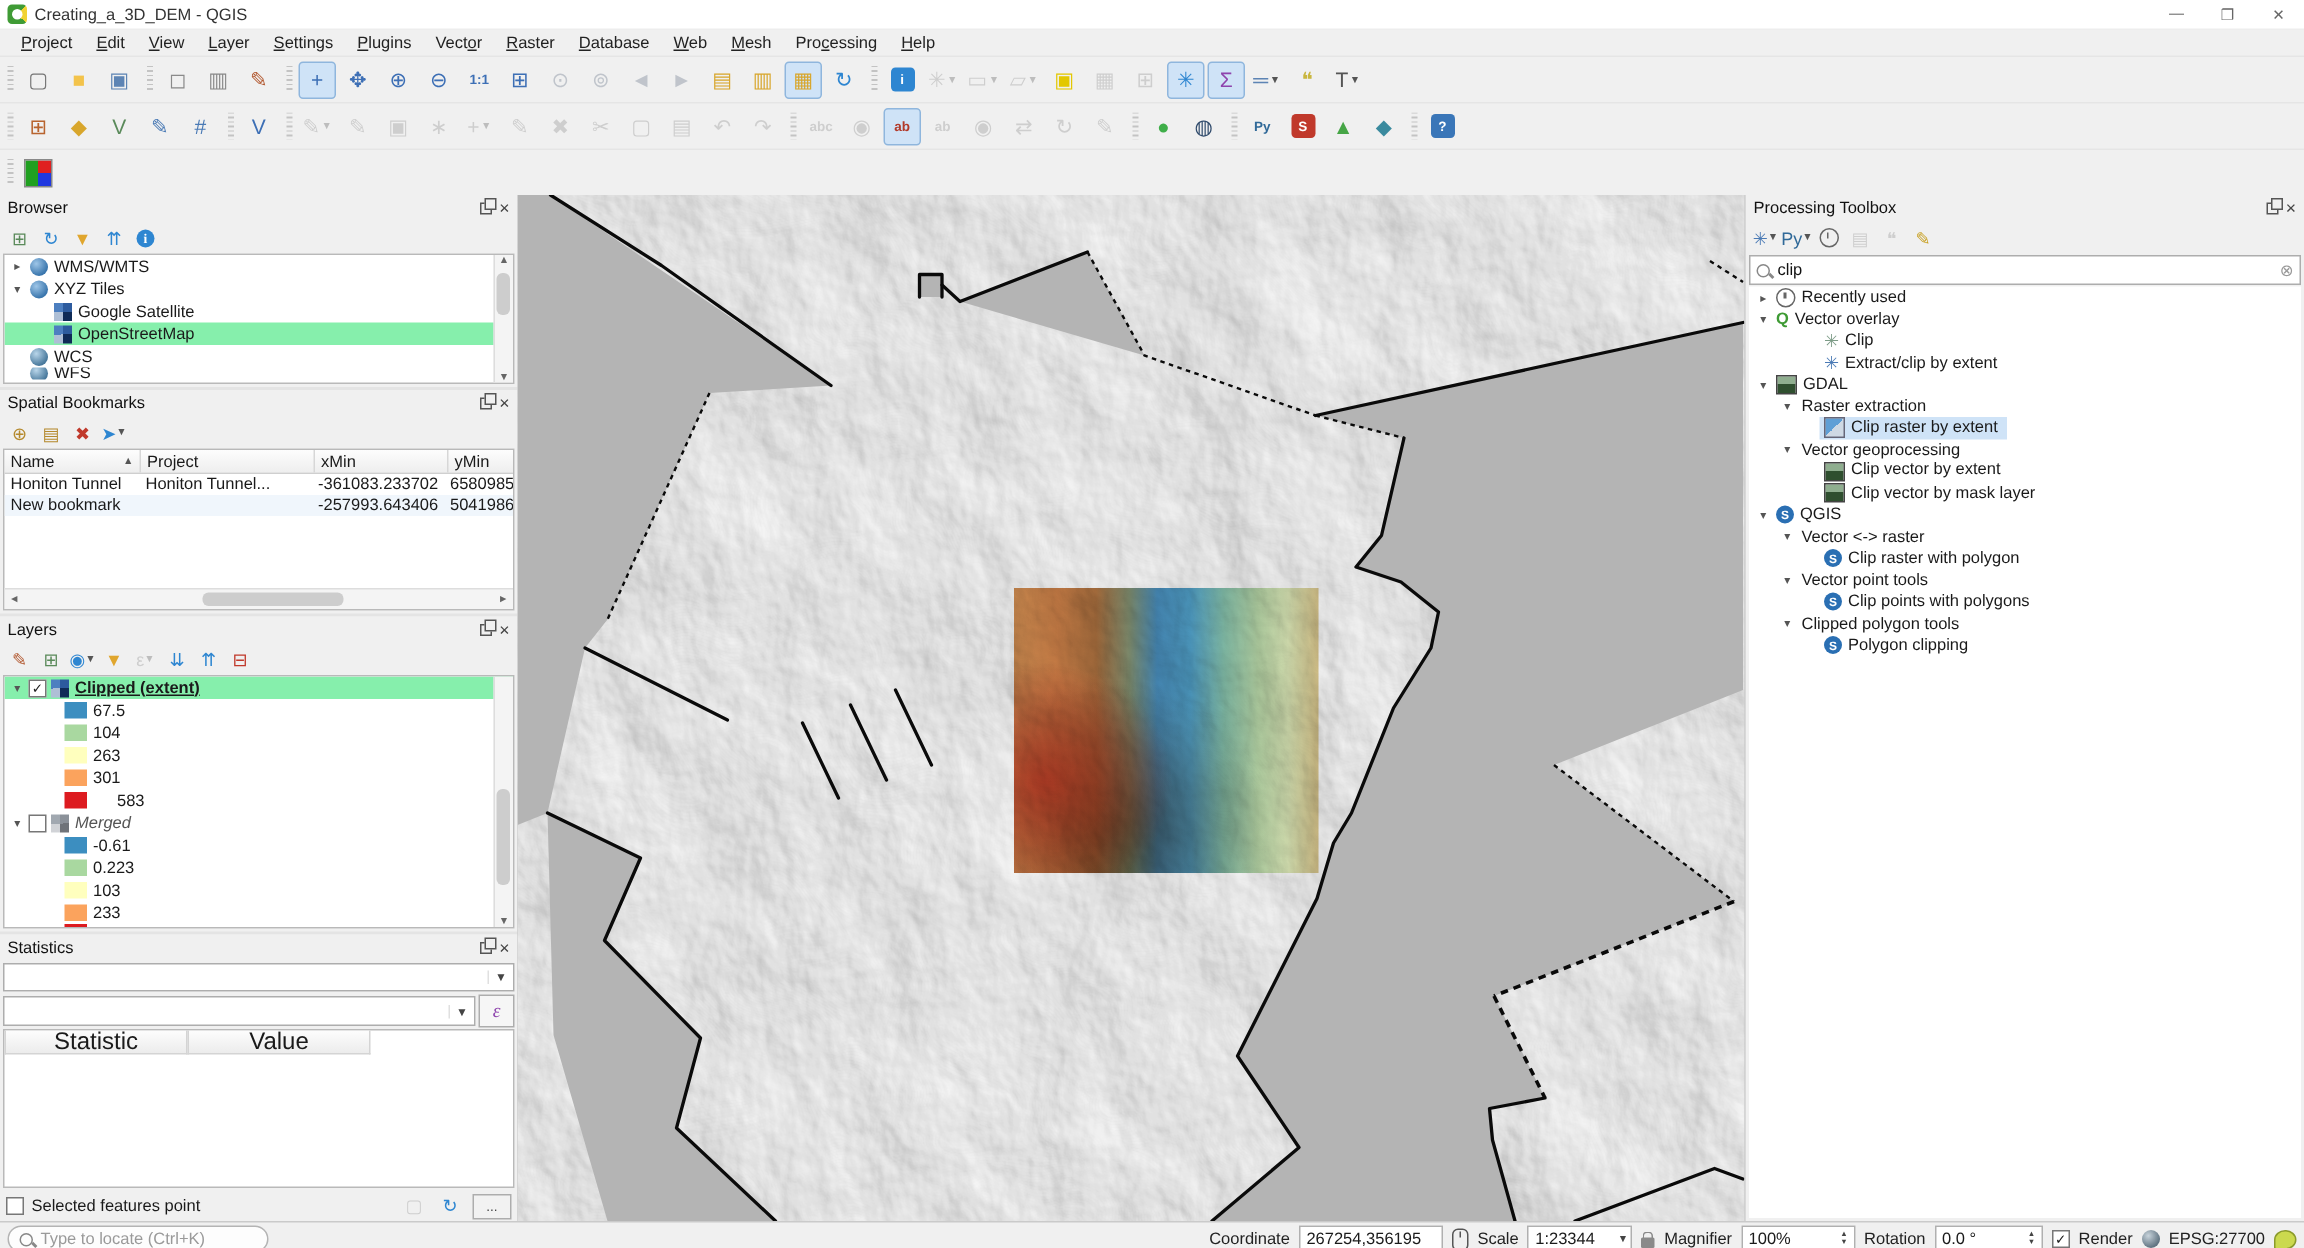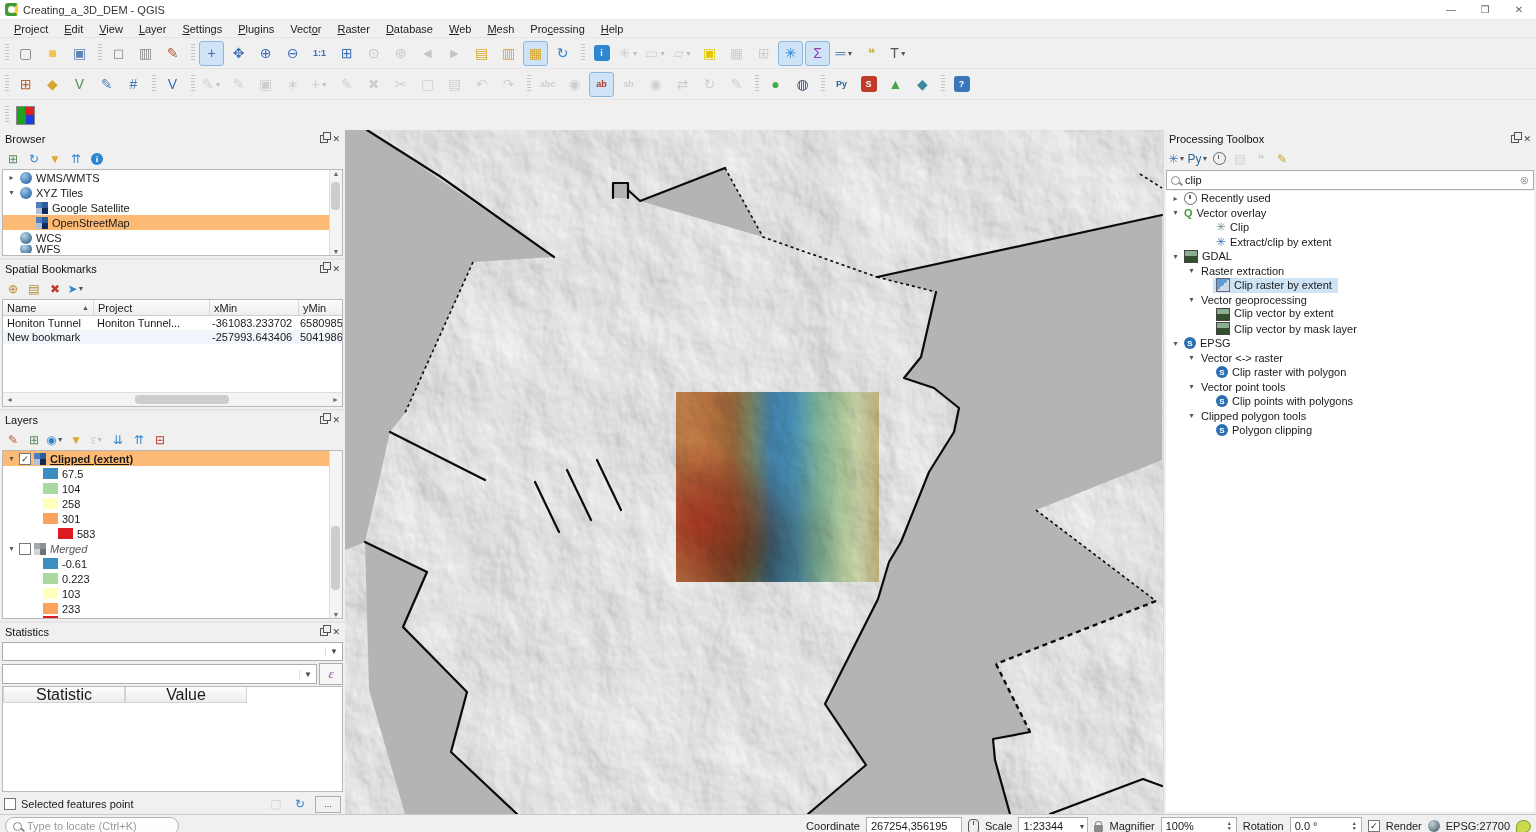--- a/index.html
+++ b/index.html
@@ -37,21 +37,21 @@
   .i-float{width:6px;height:6px;border:1px solid #555;position:relative;background:#f0f0f0}
   .i-float::after{content:"";position:absolute;left:2px;top:-4px;width:6px;height:6px;border:1px solid #555;background:#f0f0f0}
   .pclose{font-size:9px;color:#444;line-height:1}
   .ptools{height:21px;display:flex;align-items:center;padding:0 3px;gap:1px}
   .ptbtn{width:20px;height:19px;display:flex;align-items:center;justify-content:center;font-size:12px;border-radius:3px}
   .ptbtn.disabled{opacity:.32;filter:grayscale(.7)}
   .ptbtn .dd{font-size:7px;color:#555}
   .pcontent{flex:1;background:#fff;border:1px solid #b9b9b9;margin:0 2px 2px 2px;position:relative;overflow:hidden}
   
   .trow{display:flex;align-items:center;height:15px;white-space:nowrap;padding-left:3px}
-  .trow.sel{background:#fdba74}
+  .trow.sel{background:#86efac}
   .texp{width:11px;font-size:8px;color:#555;text-align:center;flex:none}
   .tlabel{margin-left:4px}
   .tlabel.b{font-weight:bold;text-decoration:underline}
   .tlabel.i{font-style:italic;color:#555}
   .cbox{width:10px;height:10px;border:1px solid #777;background:#fff;margin-left:2px;flex:none;
         display:flex;align-items:center;justify-content:center;font-size:9px;color:#222}
   .swatch{width:15px;height:11px;flex:none}
   
   .mi{flex:none;display:inline-flex;align-items:center;justify-content:center;margin-left:3px}
   .i-globe{width:12px;height:12px;border-radius:50%;background:radial-gradient(circle at 35% 32%,#9ec6e8,#3a76ad 70%)}
@@ -590,27 +590,27 @@
           <div class="trow" style="padding-left: 40px;">
             <span class="swatch" style="background: rgb(60, 142, 192);"></span>
             <span class="tlabel">67.5</span>
           </div>
           <div class="trow" style="padding-left: 40px;">
             <span class="swatch" style="background: rgb(169, 216, 160);"></span>
             <span class="tlabel">104</span>
           </div>
           <div class="trow" style="padding-left: 40px;">
             <span class="swatch" style="background: rgb(255, 255, 190);"></span>
-            <span class="tlabel">258</span>
+            <span class="tlabel">263</span>
           </div>
           <div class="trow" style="padding-left: 40px;">
             <span class="swatch" style="background: rgb(251, 163, 93);"></span>
             <span class="tlabel">301</span>
           </div>
-          <div class="trow" style="padding-left: 55px;">
+          <div class="trow" style="padding-left: 40px; gap: 16px;">
             <span class="swatch" style="background: rgb(221, 27, 32);"></span>
             <span class="tlabel">583</span>
           </div>
           <div class="trow">
             <span class="texp">▾</span>
             <span class="cbox"></span>
             <span class="mi">
               <span class="i-tiles gray"></span>
             </span>
             <span class="tlabel i">Merged</span>
@@ -883,21 +883,21 @@
               </span>
               <span class="tlabel">Clip vector by mask layer</span>
             </span>
           </div>
           <div class="trow" style="padding-left: 4px;">
             <span class="texp">▾</span>
             <span style="display: inline-flex; align-items: center; height: 100%;">
               <span class="mi">
                 <span class="i-saga">S</span>
               </span>
-              <span class="tlabel">EPSG</span>
+              <span class="tlabel">QGIS</span>
             </span>
           </div>
           <div class="trow" style="padding-left: 20px;">
             <span class="texp">▾</span>
             <span style="display: inline-flex; align-items: center; height: 100%;">
               <span class="tlabel">Vector &lt;-&gt; raster</span>
             </span>
           </div>
           <div class="trow" style="padding-left: 36px;">
             <span class="texp"></span>

